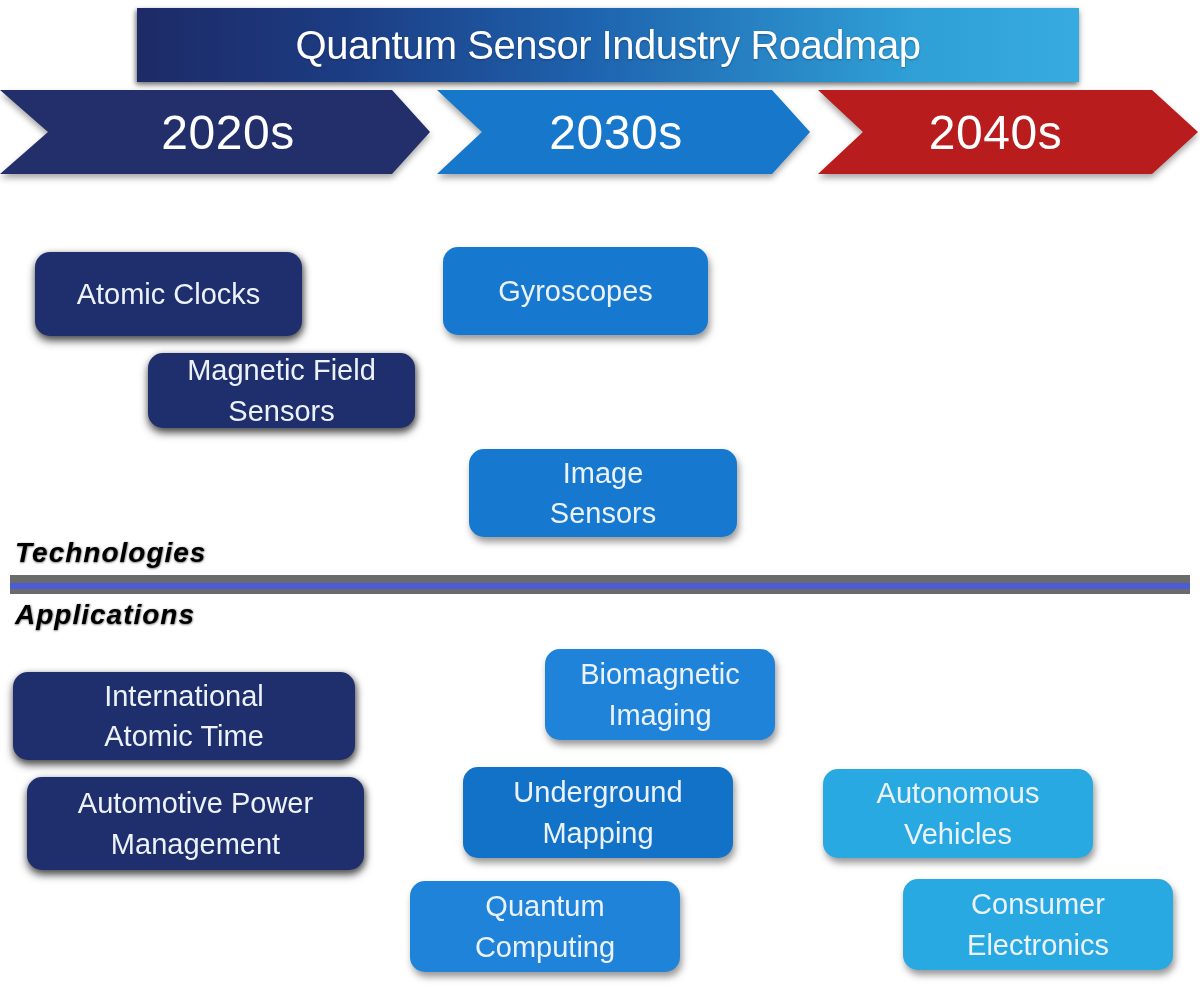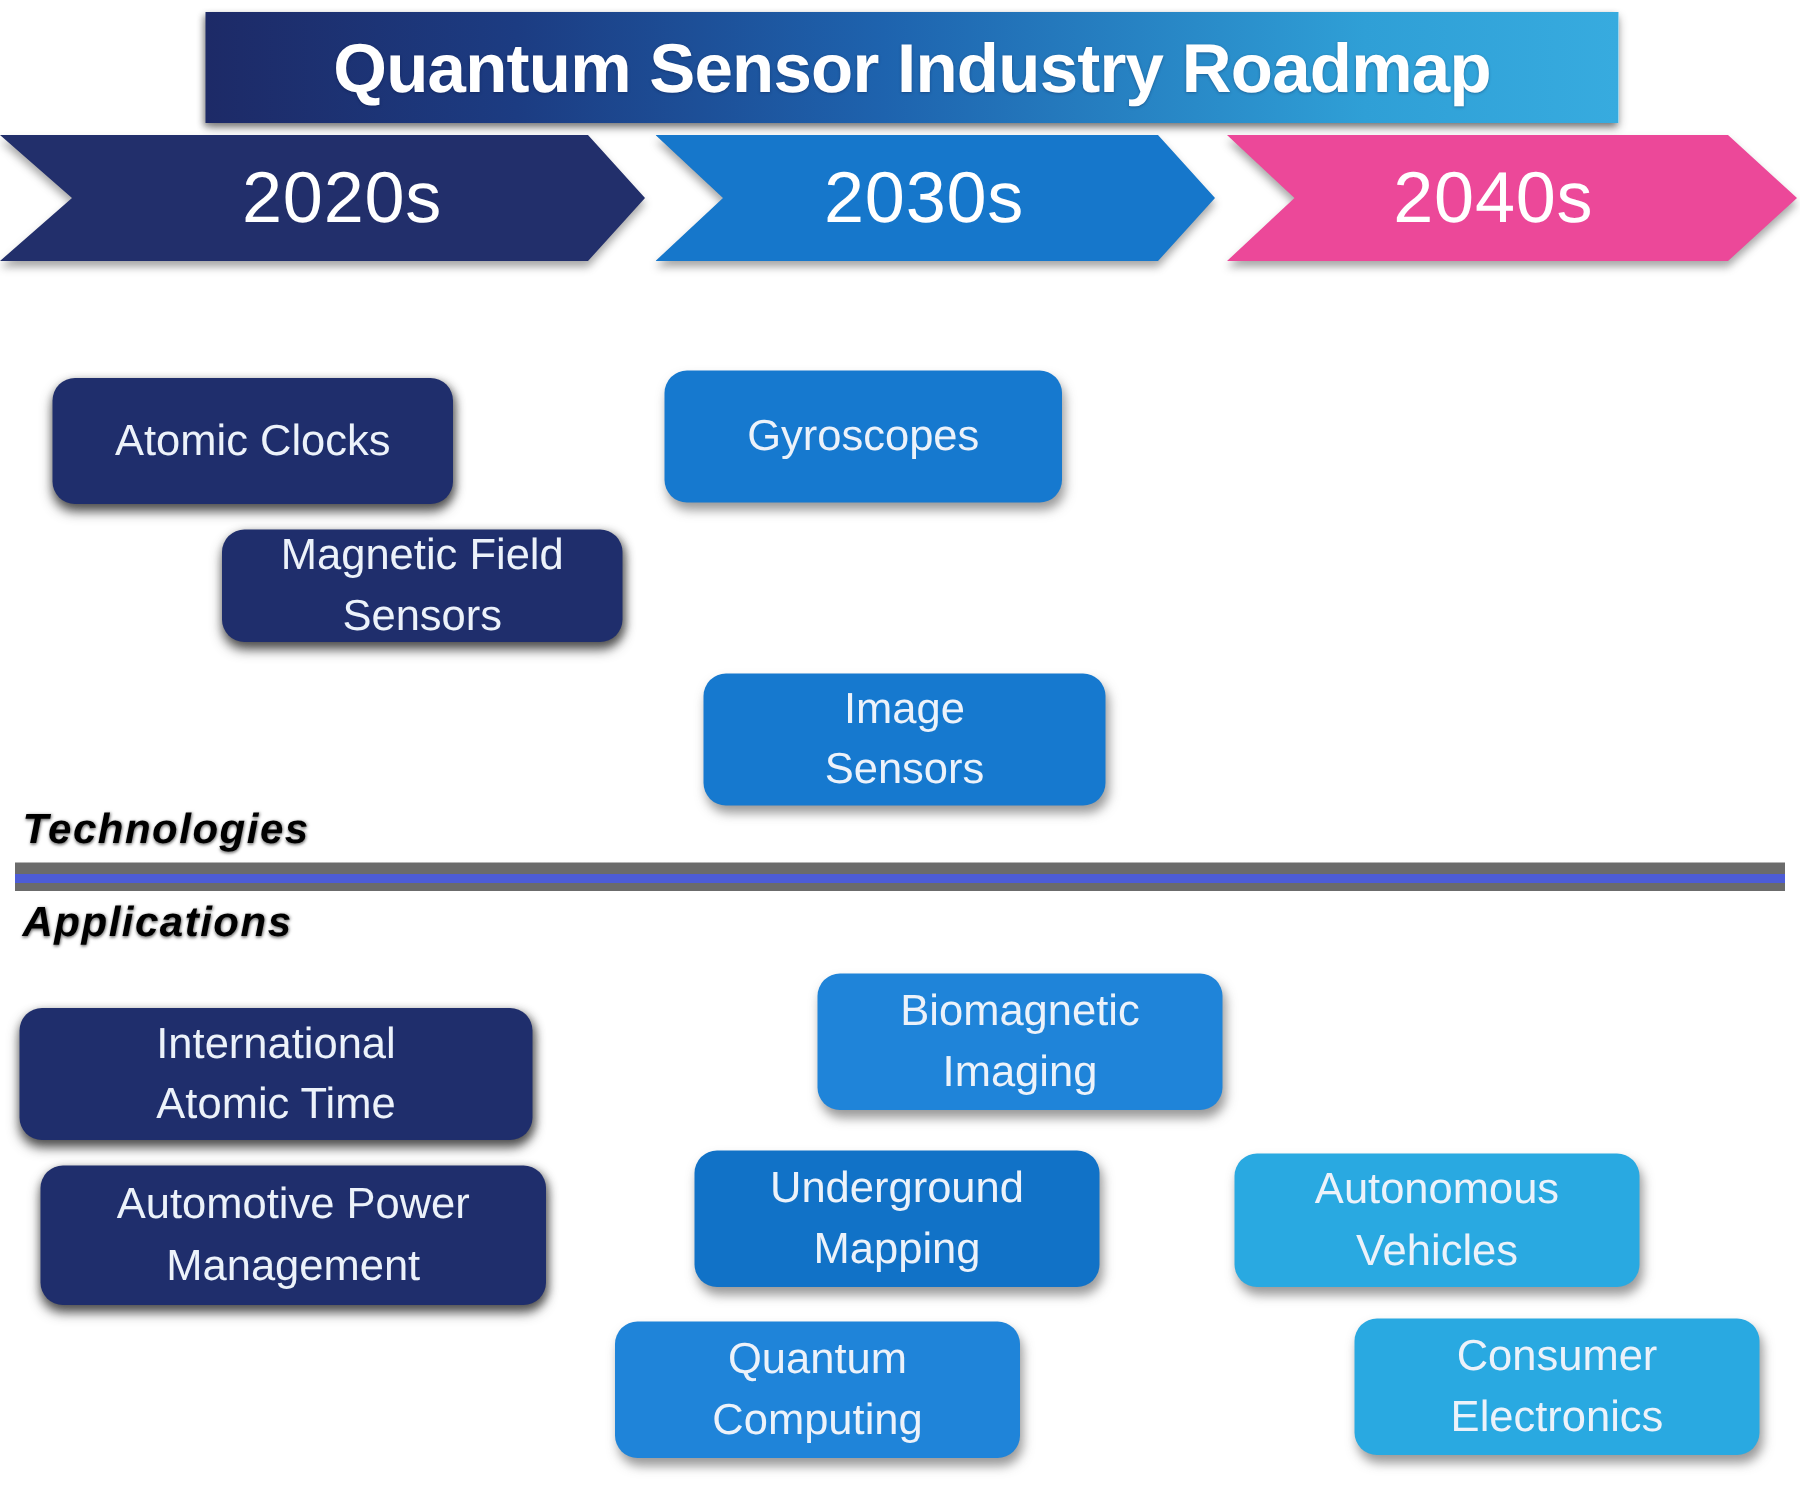--- a/index.html
+++ b/index.html
@@ -8,37 +8,37 @@
     font-family:"Liberation Sans",sans-serif;
   }
   
   .banner{
     position:absolute;left:137px;top:8px;width:942px;height:74px;
     background:linear-gradient(90deg,#1D2A67 0%,#1C3C82 22%,#1E63AE 48%,#2F9FD6 82%,#37ABDF 100%);
     display:flex;align-items:center;justify-content:center;
     box-shadow:0 3px 6px rgba(40,40,40,0.45),-2px 2px 4px rgba(40,40,40,0.35);
   }
   .banner .title{
-    color:#fff;font-size:46px;font-weight:bold;letter-spacing:-0.5px;
+    color:#fff;font-size:40px;font-weight:normal;letter-spacing:-0.5px;
     text-shadow:0 1px 2px rgba(10,20,60,0.35);white-space:nowrap;
   }
   
   .band-wrap{position:absolute;top:90px;height:84px;filter:drop-shadow(0 4px 3px rgba(60,60,60,0.45));}
   .band{
     width:100%;height:100%;box-sizing:border-box;display:flex;align-items:center;justify-content:center;
     color:#fff;font-size:48px;font-weight:400;letter-spacing:0.5px;
   }
   .bw1{left:0;width:430px;}
   .b1{background:#222F6B;clip-path:polygon(0px 0px,392px 0px,430px 42px,392px 84px,0px 84px,48px 42px);
       padding-left:64px;padding-right:38px;}
   .bw2{left:437px;width:373px;}
   .b2{background:#1677CB;clip-path:polygon(0px 0px,335px 0px,373px 42px,335px 84px,0px 84px,45px 42px);
       padding-left:45px;padding-right:60px;}
   .bw3{left:818px;width:380px;}
-  .b3{background:#ec4899;clip-path:polygon(0px 0px,334px 0px,380px 42px,334px 84px,0px 84px,45px 42px);
+  .b3{background:#b91c1c;clip-path:polygon(0px 0px,334px 0px,380px 42px,334px 84px,0px 84px,45px 42px);
       padding-left:45px;padding-right:70px;text-align:right;}
   
   .box{
     position:absolute;border-radius:15px;display:flex;flex-direction:column;
     align-items:center;justify-content:center;text-align:right;
     color:#ECF2FA;font-size:29px;line-height:1.38;font-weight:400;
     box-shadow:2px 5px 7px rgba(70,70,70,0.55);
   }
   .navy{background:#1F2E6C;box-shadow:0 5px 8px rgba(45,45,45,0.7),2px 2px 6px rgba(45,45,45,0.5);}
   .blue{background:#1679CF;}
@@ -102,21 +102,21 @@
   <div class="seclabel" style="left:15px;top:599px">Applications</div>
 
   <div class="box navy" style="left:13px;top:672px;width:342px;height:88px">
     <span>International</span>
     <span>Atomic Time</span>
   </div>
   <div class="box navy" style="left:27px;top:777px;width:337px;height:93px">
     <span>Automotive Power</span>
     <span>Management</span>
   </div>
-  <div class="box blue-light" style="left:545px;top:649px;width:270px;height:91px">
+  <div class="box blue-light" style="left:545px;top:649px;width:230px;height:91px">
     <span>Biomagnetic</span>
     <span>Imaging</span>
   </div>
   <div class="box blue-deep" style="left:463px;top:767px;width:270px;height:91px">
     <span>Underground</span>
     <span>Mapping</span>
   </div>
   <div class="box blue-light" style="left:410px;top:881px;width:270px;height:91px">
     <span>Quantum</span>
     <span>Computing</span>

